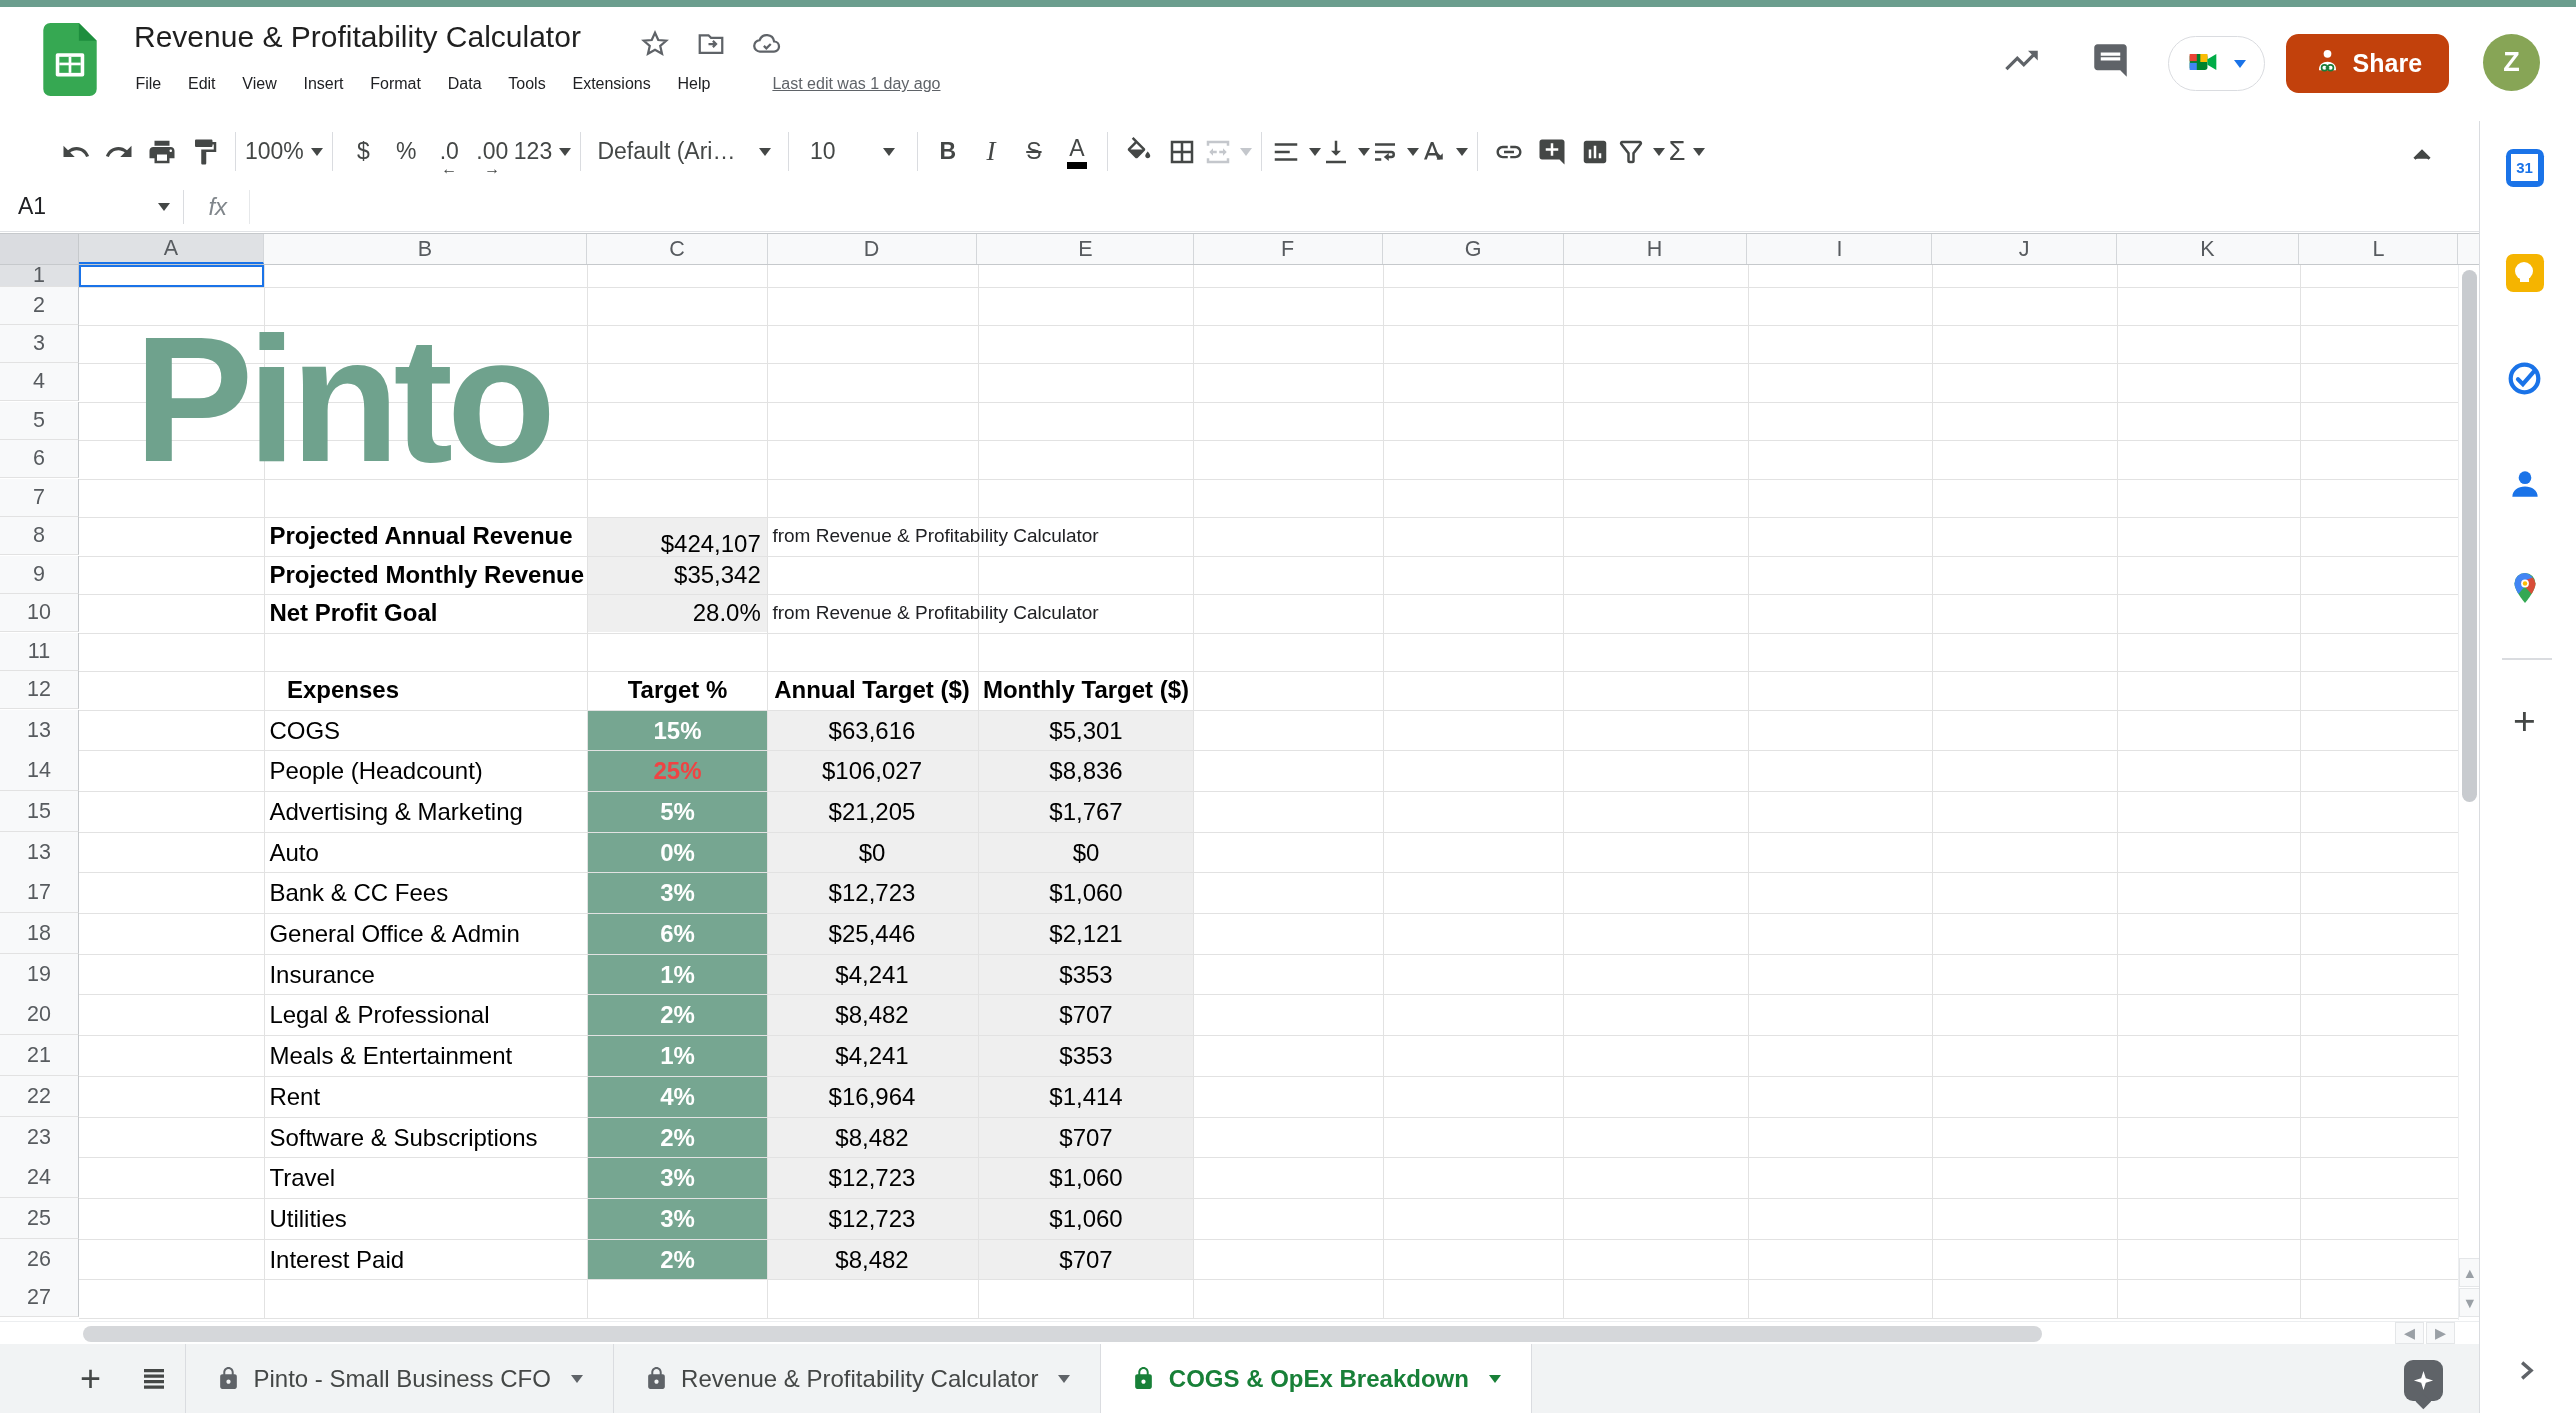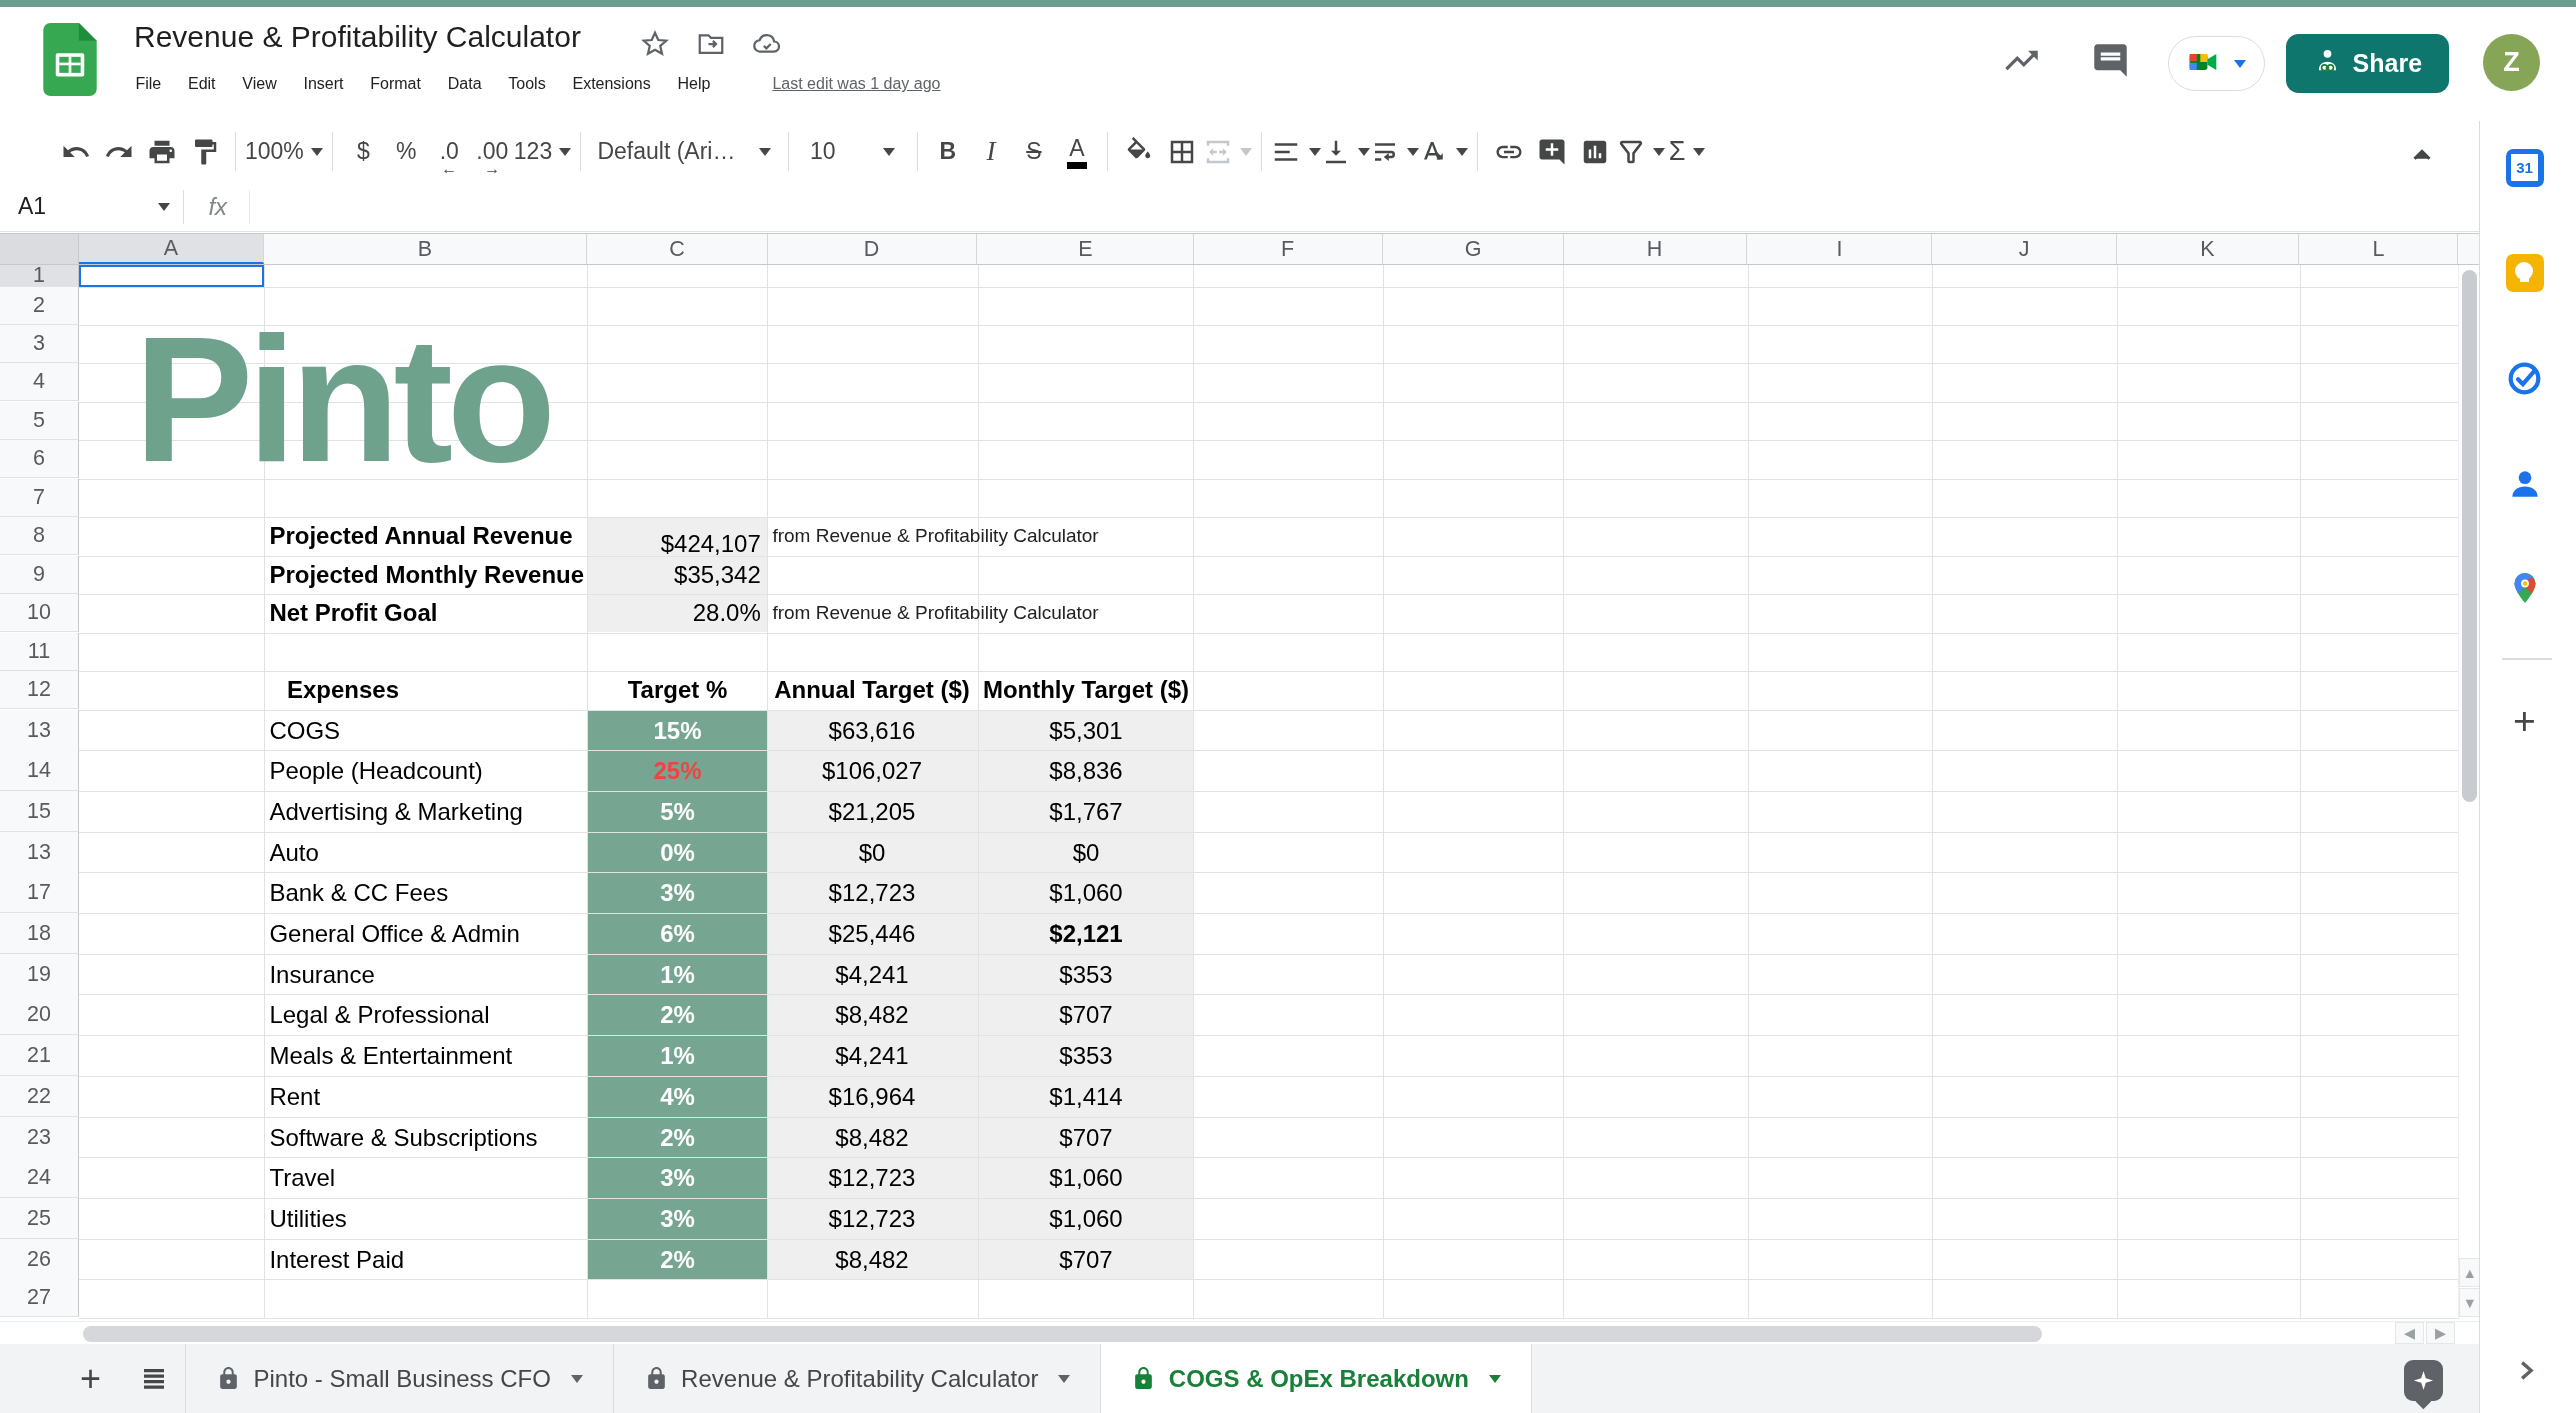--- a/index.html
+++ b/index.html
@@ -162,21 +162,21 @@
         <svg width="32" height="32" viewBox="0 0 36 36">
           <rect x="3" y="9" width="20" height="18" rx="3" fill="#00832d"></rect>
           <rect x="3" y="9" width="8" height="8" fill="#ea4335"></rect>
           <rect x="3" y="19" width="8" height="8" fill="#4285f4"></rect>
           <rect x="15" y="9" width="8" height="9" fill="#fbbc04"></rect>
           <path d="M23 15l10-6v18l-10-6z" fill="#00ac47"></path>
         </svg>
       </span>
       <span class="caret" style="border-top-color:#1a73e8;"></span>
     </div>
-    <div id="share-btn" class="abs" style="background: #0f766e;">
+    <div id="share-btn" class="abs" style="background: #c2410c;">
       <span>
         <svg width="29" height="29" viewBox="0 0 24 24" fill="#fff">
           <circle cx="12" cy="6.5" r="3.2"></circle>
             <path d="M5 19c0-3.5 3.1-6 7-6s7 2.5 7 6v1H5z"></path>
           <circle cx="9.5" cy="18" r="2.4" fill="none" stroke="#1b7d3a" stroke-width="1.4"></circle>
           <circle cx="14.5" cy="18" r="2.4" fill="none" stroke="#1b7d3a" stroke-width="1.4"></circle>
           <rect x="10.5" y="17.2" width="3" height="1.6" fill="#1b7d3a"></rect>
         </svg>
       </span>
       <span>Share</span>
@@ -462,21 +462,21 @@
         <div class="cell bold" style="left: 587px; width: 181px; top: 567px; height: 41px; justify-content: center; color: rgb(255, 255, 255);">0%</div>
         <div class="cell" style="left: 767px; width: 210px; top: 567px; height: 41px; justify-content: center;">$0</div>
         <div class="cell" style="left: 978px; width: 216px; top: 567px; height: 41px; justify-content: center;">$0</div>
         <div class="cell" style="left: 264px; width: 323px; top: 607px; height: 41px; padding-left: 5.4px;">Bank &amp; CC Fees</div>
         <div class="cell bold" style="left: 587px; width: 181px; top: 607px; height: 41px; justify-content: center; color: rgb(255, 255, 255);">3%</div>
         <div class="cell" style="left: 767px; width: 210px; top: 607px; height: 41px; justify-content: center;">$12,723</div>
         <div class="cell" style="left: 978px; width: 216px; top: 607px; height: 41px; justify-content: center;">$1,060</div>
         <div class="cell" style="left: 264px; width: 323px; top: 648px; height: 41px; padding-left: 5.4px;">General Office &amp; Admin</div>
         <div class="cell bold" style="left: 587px; width: 181px; top: 648px; height: 41px; justify-content: center; color: rgb(255, 255, 255);">6%</div>
         <div class="cell" style="left: 767px; width: 210px; top: 648px; height: 41px; justify-content: center;">$25,446</div>
-        <div class="cell" style="left: 978px; width: 216px; top: 648px; height: 41px; justify-content: center; font-weight: bold;">$2,121</div>
+        <div class="cell" style="left: 978px; width: 216px; top: 648px; height: 41px; justify-content: center;">$2,121</div>
         <div class="cell" style="left: 264px; width: 323px; top: 689px; height: 41px; padding-left: 5.4px;">Insurance</div>
         <div class="cell bold" style="left: 587px; width: 181px; top: 689px; height: 41px; justify-content: center; color: rgb(255, 255, 255);">1%</div>
         <div class="cell" style="left: 767px; width: 210px; top: 689px; height: 41px; justify-content: center;">$4,241</div>
         <div class="cell" style="left: 978px; width: 216px; top: 689px; height: 41px; justify-content: center;">$353</div>
         <div class="cell" style="left: 264px; width: 323px; top: 729px; height: 41px; padding-left: 5.4px;">Legal &amp; Professional</div>
         <div class="cell bold" style="left: 587px; width: 181px; top: 729px; height: 41px; justify-content: center; color: rgb(255, 255, 255);">2%</div>
         <div class="cell" style="left: 767px; width: 210px; top: 729px; height: 41px; justify-content: center;">$8,482</div>
         <div class="cell" style="left: 978px; width: 216px; top: 729px; height: 41px; justify-content: center;">$707</div>
         <div class="cell" style="left: 264px; width: 323px; top: 770px; height: 41px; padding-left: 5.4px;">Meals &amp; Entertainment</div>
         <div class="cell bold" style="left: 587px; width: 181px; top: 770px; height: 41px; justify-content: center; color: rgb(255, 255, 255);">1%</div>

